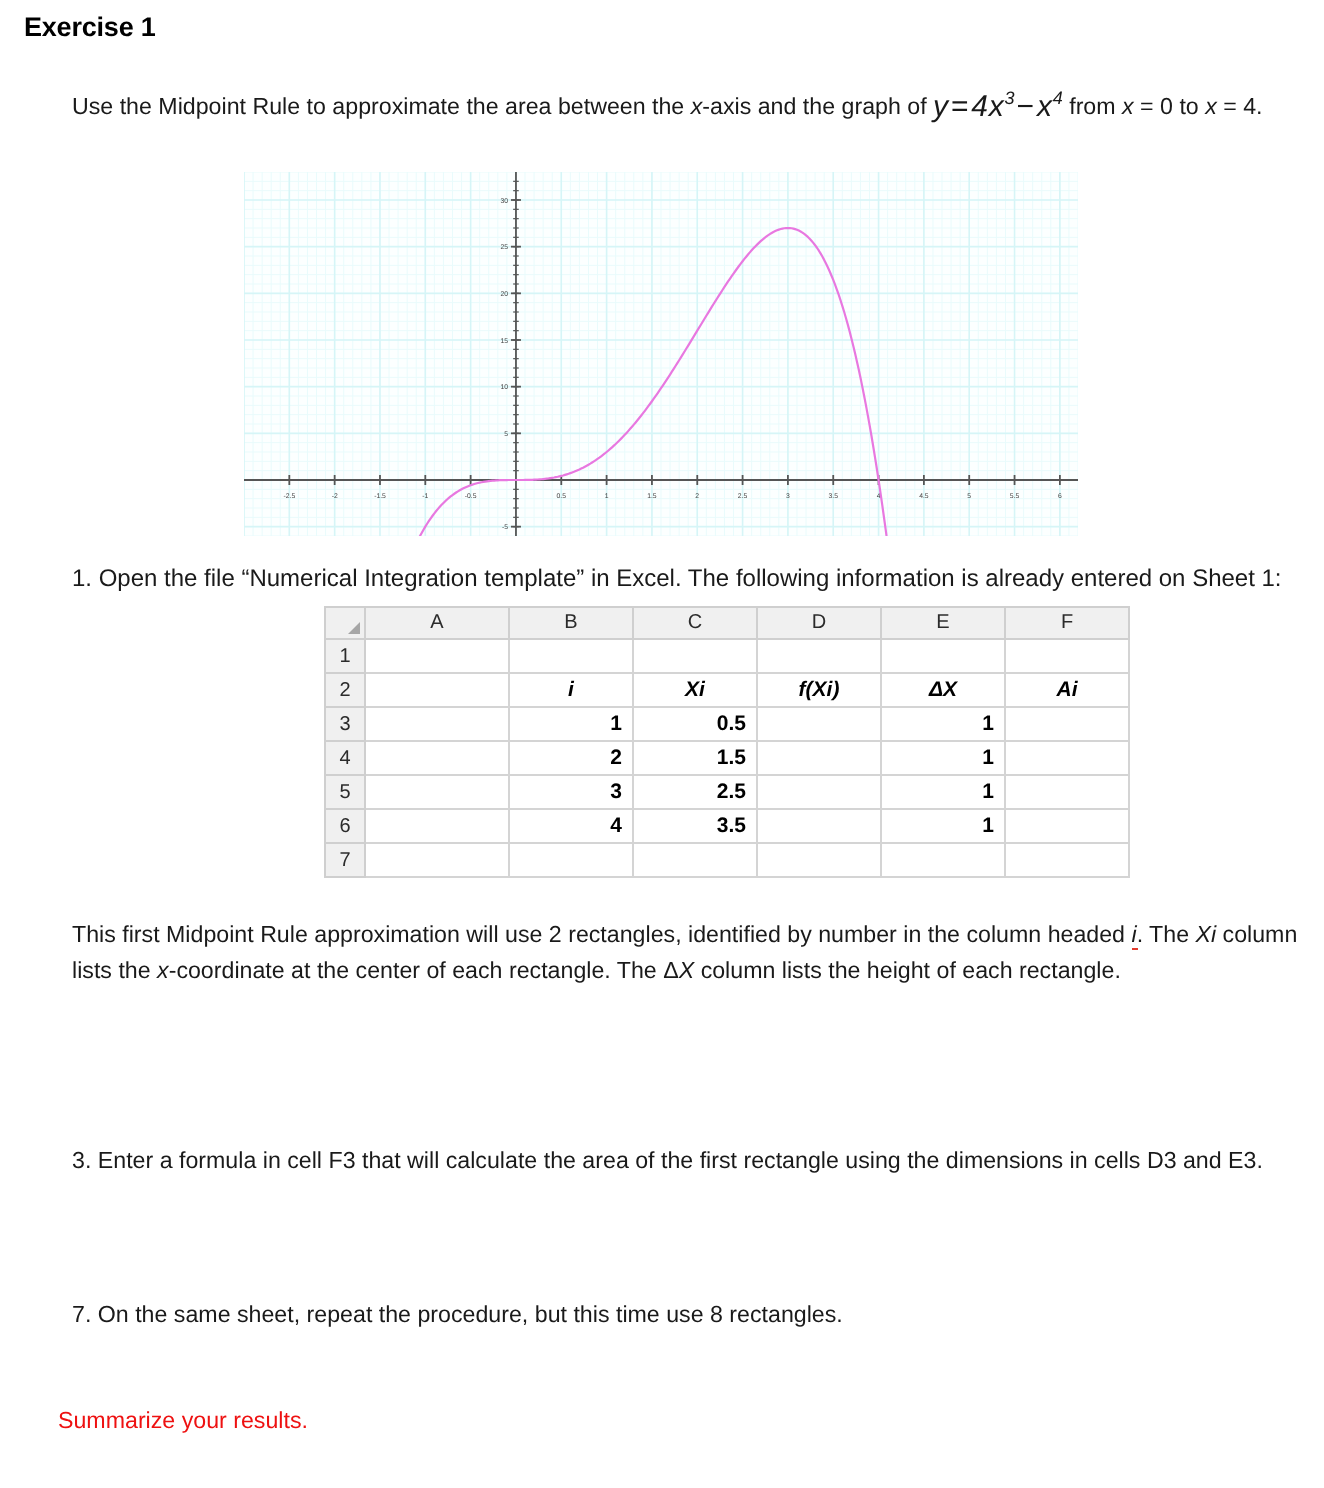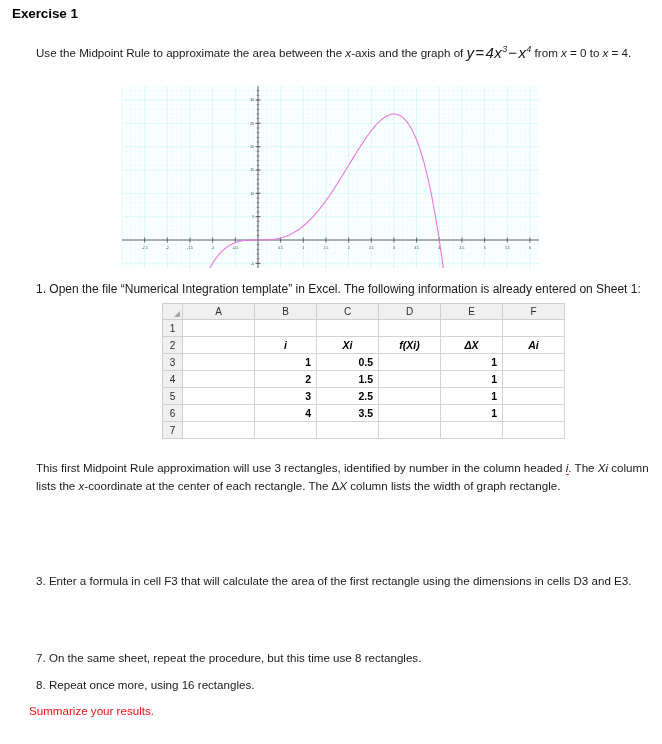--- a/index.html
+++ b/index.html
@@ -562,25 +562,24 @@
           <td class="cell cB"></td>
           <td class="cell cC"></td>
           <td class="cell cD"></td>
           <td class="cell cE"></td>
           <td class="cell cF"></td>
         </tr>
       </tbody>
   </table>
 
   <div class="para p-desc">
-    <span>This first Midpoint Rule approximation will use 3 rectangles, identified by number in the column headed </span><span class="it sp-err">i</span><span>. The </span><span class="it">Xi</span><span> column lists the </span><span class="it">x</span><span>-coordinate at the center of each rectangle. The Δ</span><span class="it">X</span><span> column lists the width of graph rectangle.</span>
+    <span>This first Midpoint Rule approximation will use 2 rectangles, identified by number in the column headed </span><span class="it sp-err">i</span><span>. The </span><span class="it">Xi</span><span> column lists the </span><span class="it">x</span><span>-coordinate at the center of each rectangle. The Δ</span><span class="it">X</span><span> column lists the height of each rectangle.</span>
   </div>
 
 
   <div class="para p-step3">3. Enter a formula in cell F3 that will calculate the area of the first rectangle using the dimensions in cells D3 and E3.</div>
 
 
   <div class="para p-step7">7. On the same sheet, repeat the procedure, but this time use 8 rectangles.</div>
-  <div class="para p-step8">8. Repeat once more, using 16 rectangles.</div>
 
   <div class="summarize">Summarize your results.</div>
 
 </div>
 
 </body></html>

